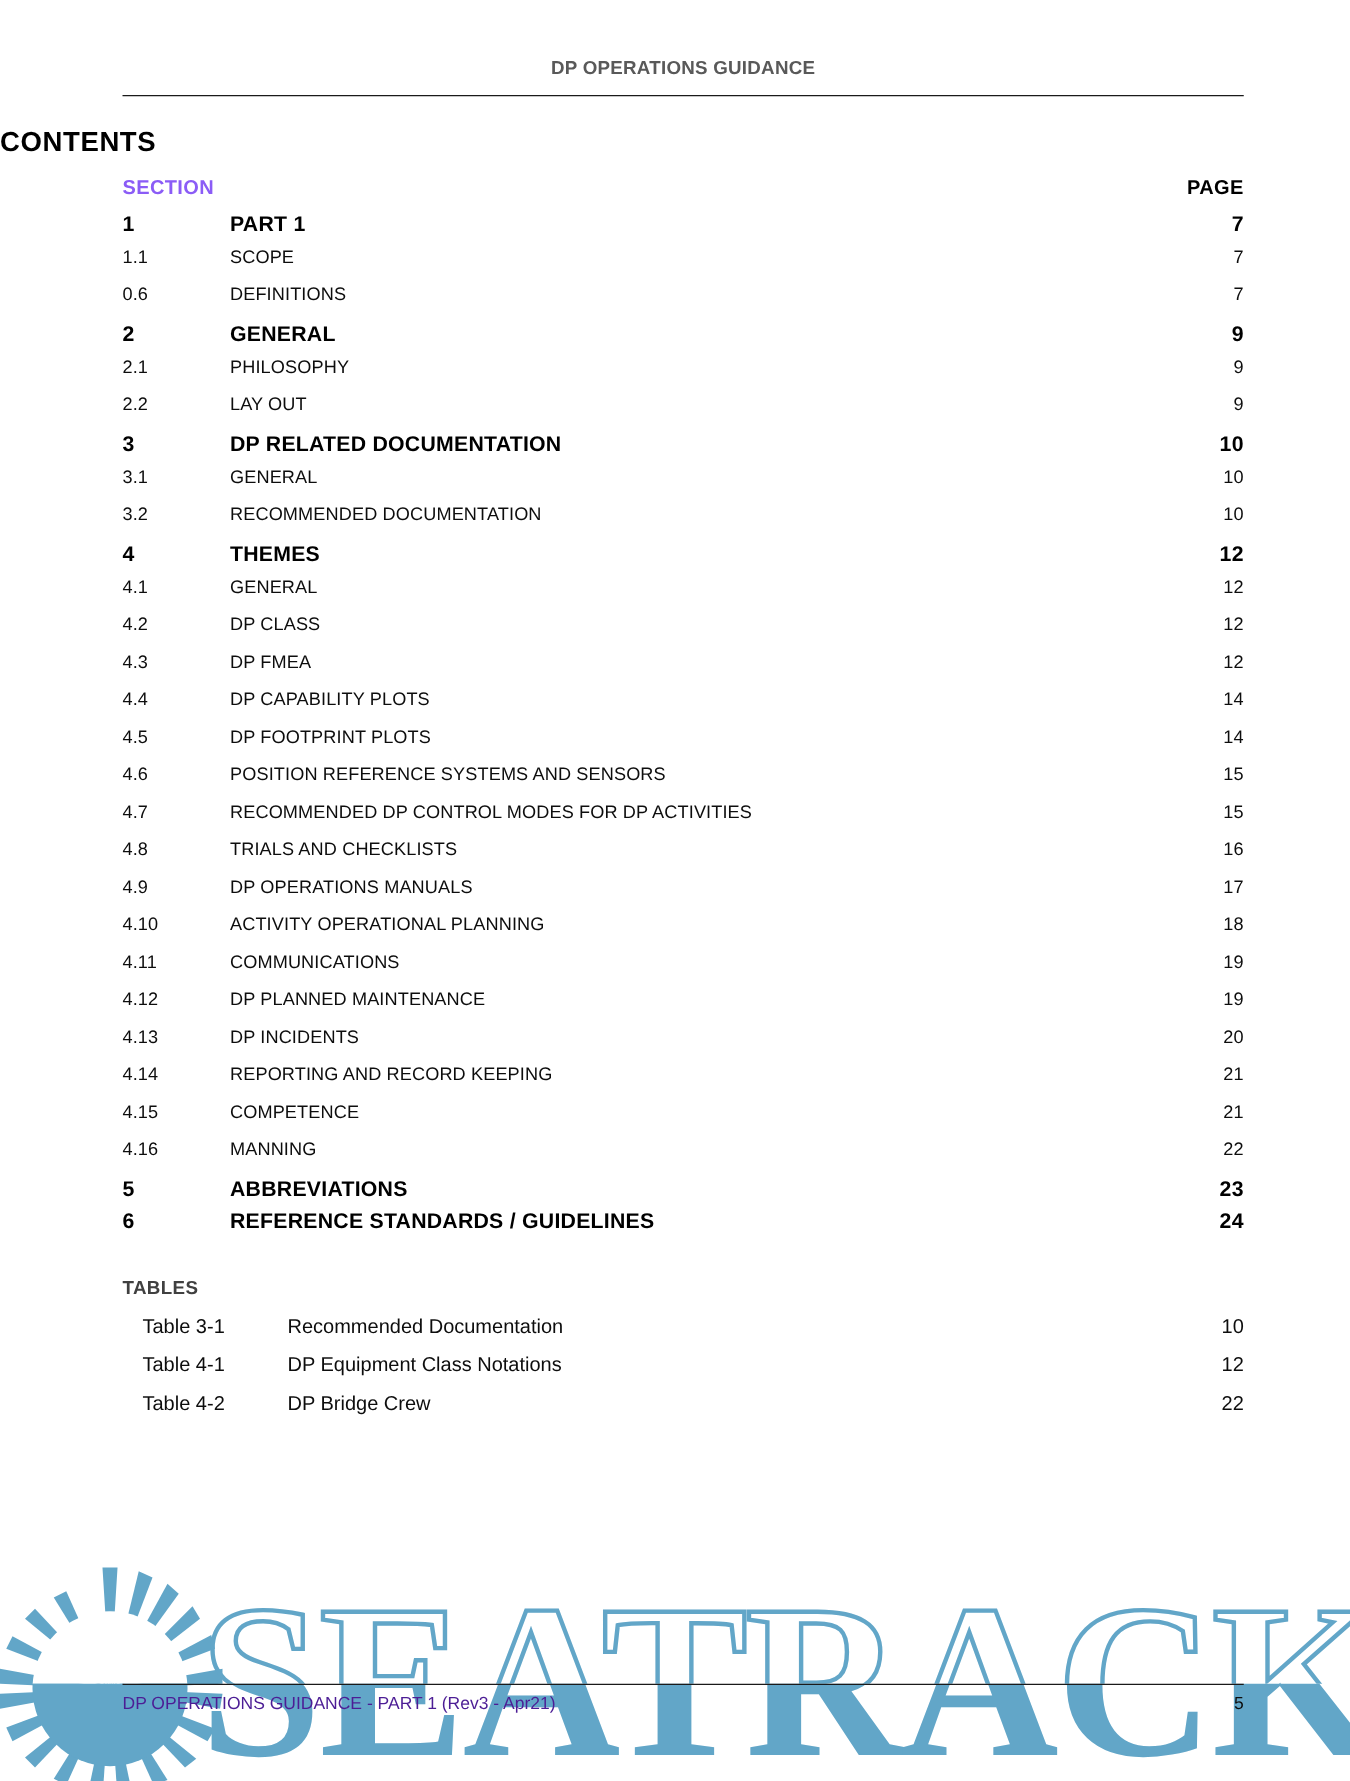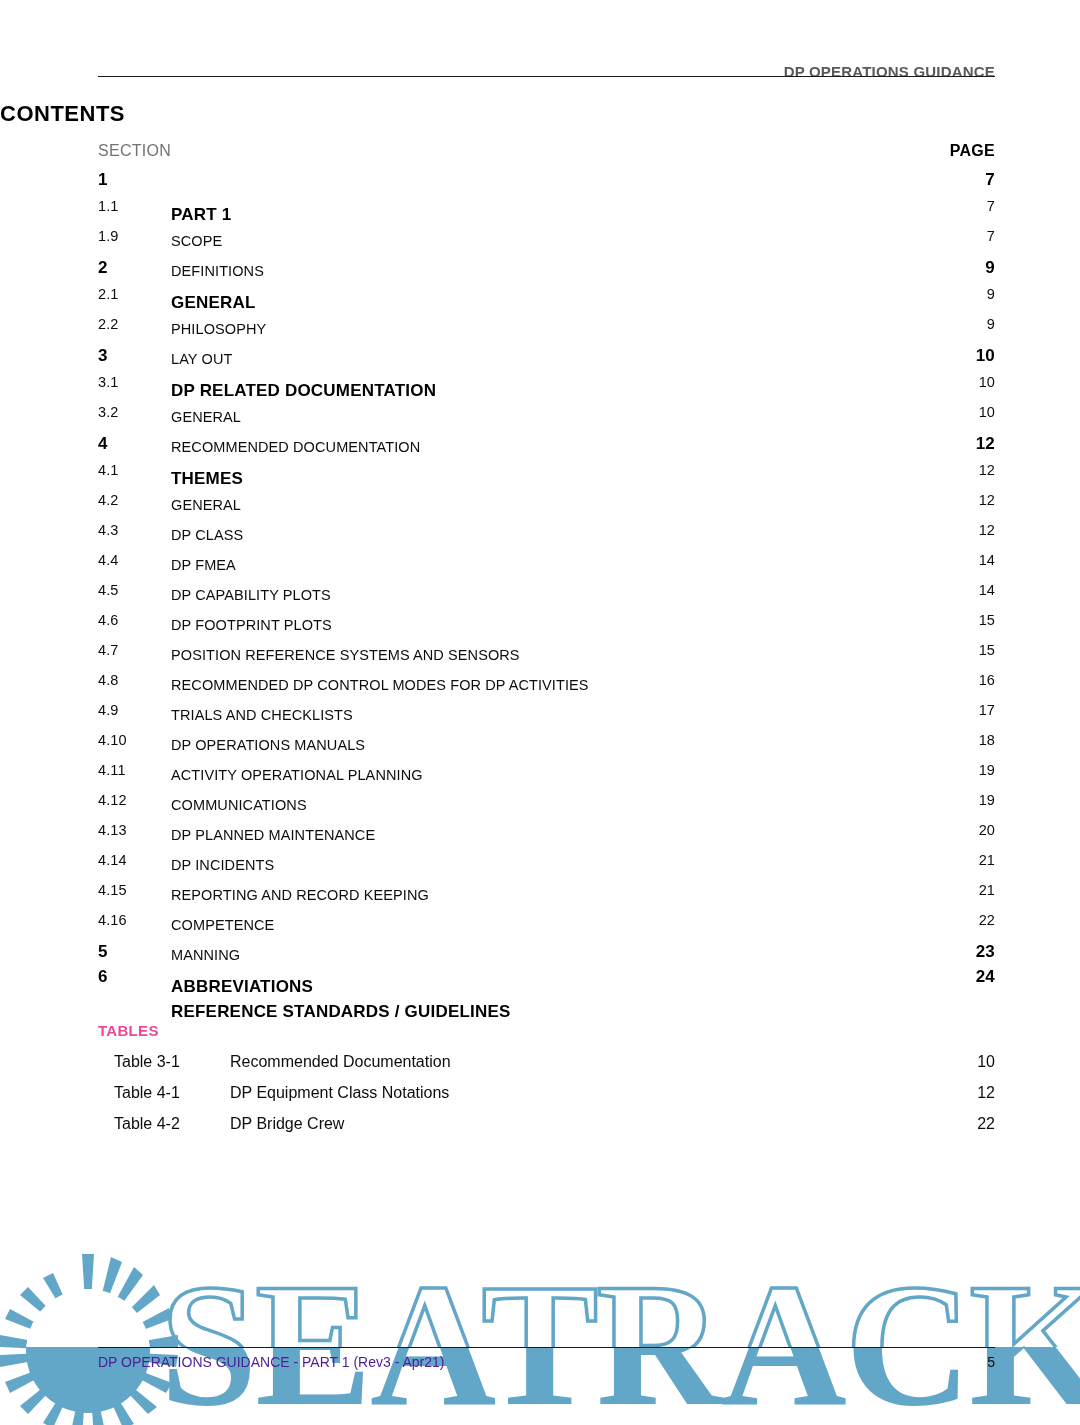--- a/index.html
+++ b/index.html
@@ -15,22 +15,21 @@
     font-family: "Liberation Sans", sans-serif;
     overflow: hidden;
   }
 
   
   .header {
     position: absolute;
     left: 98px;
     top: 46px;
     width: 897px;
-    text-align: right;
-    margin-top: 17px;
+    text-align: center;
   }
   .header-title {
     font-size: 15px;
     font-weight: bold;
     color: #595959;
     letter-spacing: 0.2px;
   }
   .header-rule {
     position: absolute;
     left: 98px;
@@ -62,22 +61,22 @@
   }
   .toc-head {
     position: relative;
     height: 28px;
   }
   .toc-head .col-num {
     position: absolute;
     left: 0;
     top: 0;
     font-size: 16px;
-    font-weight: normal;
-    color: #737373;
+    font-weight: bold;
+    color: #8b5cf6;
     letter-spacing: 0.3px;
   }
   .toc-head .col-page {
     position: absolute;
     right: 0;
     top: 0;
     font-size: 16px;
     font-weight: bold;
     color: #000;
     letter-spacing: 0.3px;
@@ -87,24 +86,23 @@
     position: relative;
     width: 100%;
   }
   .toc-row .num {
     position: absolute;
     left: 0;
     top: 0;
   }
   .toc-row .title {
     position: absolute;
-    left: 73px;
+    left: 86px;
     top: 0;
     white-space: nowrap;
-    margin-top: 35px;
   }
   .toc-row .pg {
     position: absolute;
     right: 0;
     top: 0;
     text-align: right;
   }
 
   
   .toc-row.lvl1 {
@@ -129,21 +127,21 @@
   
   .tables-block {
     position: absolute;
     left: 98px;
     top: 1022px;
     width: 897px;
   }
   .tables-head {
     font-size: 15px;
     font-weight: bold;
-    color: #ec4899;
+    color: #404040;
     letter-spacing: 0.3px;
     height: 31px;
   }
   .tbl-row {
     position: relative;
     height: 31px;
     font-size: 16px;
     color: #0d0d0d;
   }
   .tbl-row .tname {
@@ -232,21 +230,21 @@
           <span class="num">1</span>
           <span class="title">PART 1</span>
           <span class="pg">7</span>
         </div>
         <div class="toc-row lvl2">
           <span class="num">1.1</span>
           <span class="title">SCOPE</span>
           <span class="pg">7</span>
         </div>
         <div class="toc-row lvl2">
-          <span class="num">1.9</span>
+          <span class="num">0.6</span>
           <span class="title">DEFINITIONS</span>
           <span class="pg">7</span>
         </div>
         <div class="toc-row lvl1">
           <span class="num">2</span>
           <span class="title">GENERAL</span>
           <span class="pg">9</span>
         </div>
         <div class="toc-row lvl2">
           <span class="num">2.1</span>

